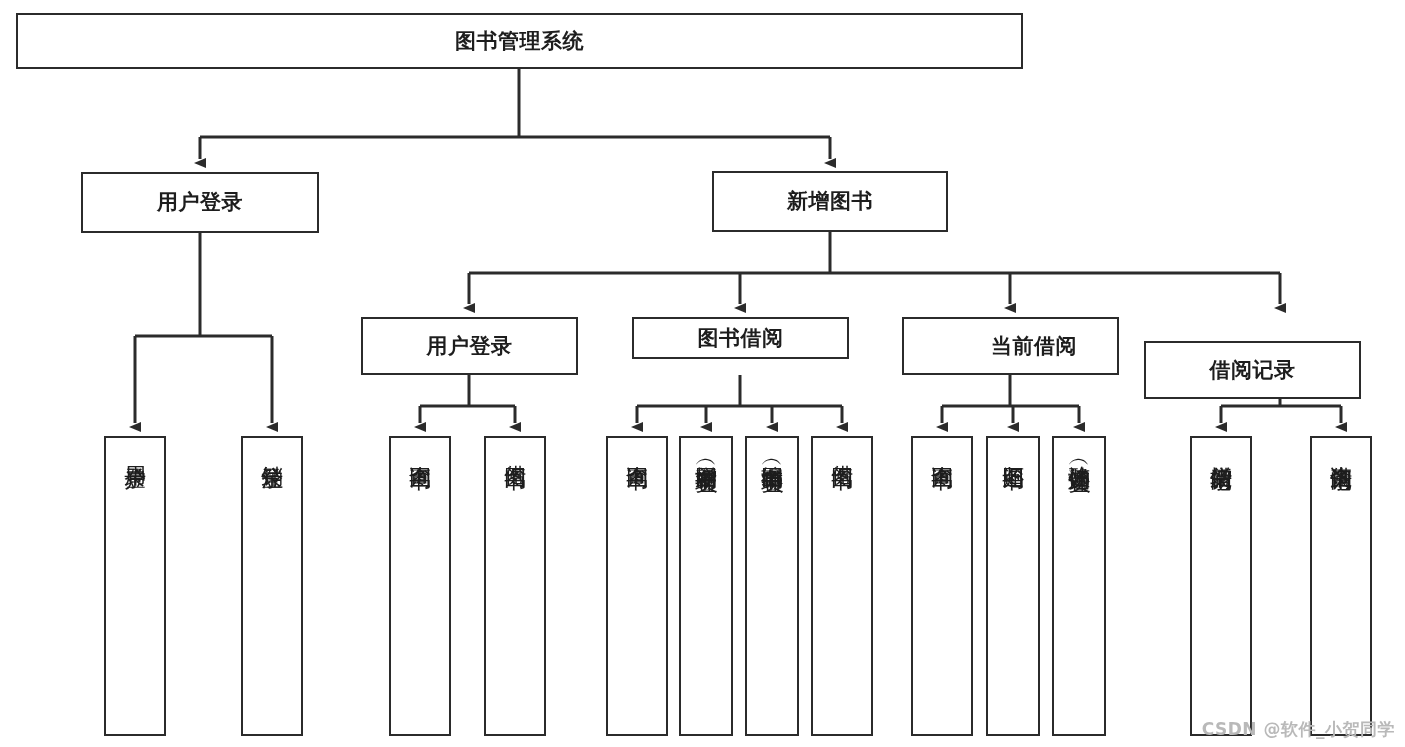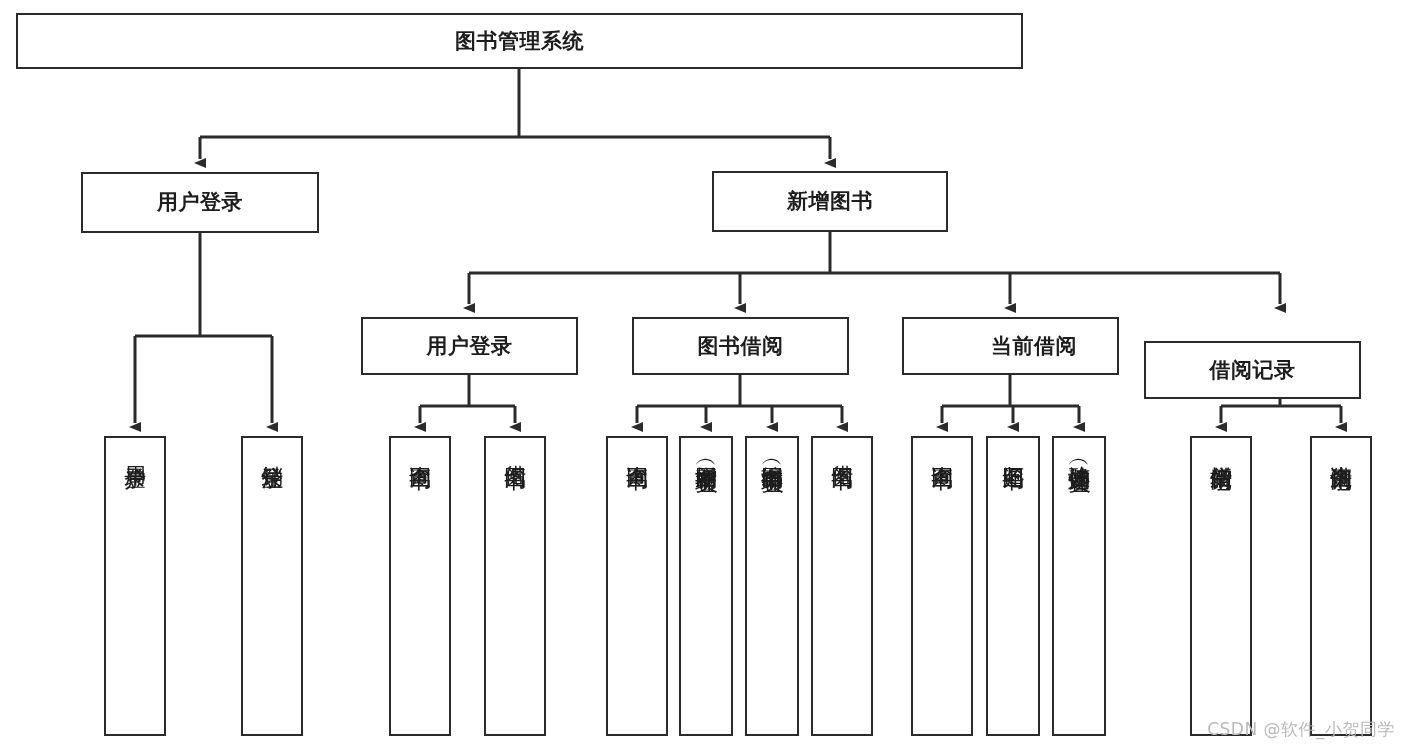--- a/index.html
+++ b/index.html
@@ -61,20 +61,21 @@
   .node.root .node-label { font-size: 21px; }
   .watermark {
     position: absolute;
     right: 10px;
     bottom: 6px;
     color: #b9b9b9;
     font-size: 17px;
     letter-spacing: 0.5px;
     z-index: 3;
     white-space: nowrap;
+    font-weight: bold;
   }
 </style>
 </head>
 <body>
 
 <div id="diagram-root">
 
   <svg class="connectors" viewBox="0 0 1405 747" xmlns="http://www.w3.org/2000/svg">
     <defs>
       <marker id="arrowhead" markerWidth="10" markerHeight="12" refX="1" refY="6" orient="auto" markerUnits="userSpaceOnUse">
@@ -125,21 +126,21 @@
   <div class="node horizontal" style="left: 81px; top: 172px; width: 238px; height: 61px;">
     <span class="node-label">用户登录</span>
   </div>
   <div class="node horizontal" style="left: 712px; top: 171px; width: 236px; height: 61px;">
     <span class="node-label">新增图书</span>
   </div>
 
   <div class="node horizontal" style="left: 361px; top: 317px; width: 217px; height: 58px;">
     <span class="node-label">用户登录</span>
   </div>
-  <div class="node horizontal" style="left: 632px; top: 317px; width: 217px; height: 58px;">
+  <div class="node horizontal" style="left: 632px; top: 317px; width: 217px; height: 42px;">
     <span class="node-label">图书借阅</span>
   </div>
   <div class="node horizontal" style="left: 902px; top: 317px; width: 217px; height: 58px; padding-left: 47px;">
     <span class="node-label">当前借阅</span>
   </div>
   <div class="node horizontal" style="left: 1144px; top: 317px; width: 217px; height: 58px; margin-top: 24px;">
     <span class="node-label">借阅记录</span>
   </div>
 
   <div class="node vertical" style="left: 104px; top: 436px; width: 62px; height: 300px;">

